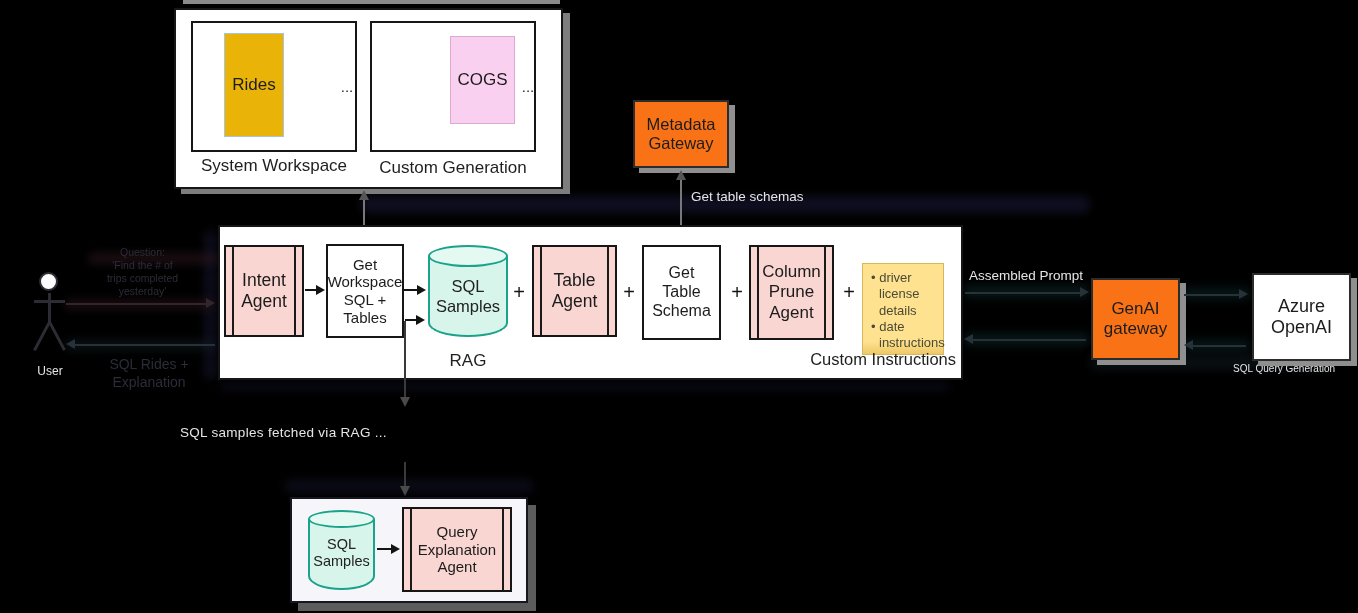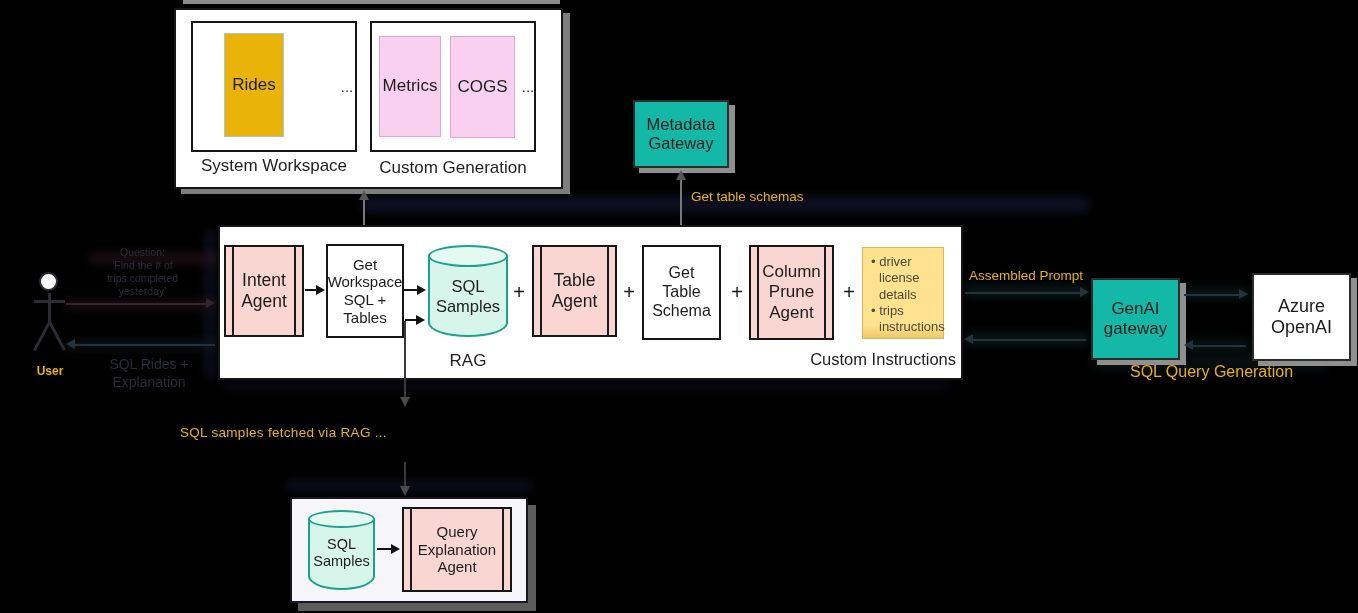--- a/index.html
+++ b/index.html
@@ -8,47 +8,47 @@
   .abs{position:absolute;box-sizing:border-box;}
   .box{position:absolute;box-sizing:border-box;background:#fff;border:2px solid #161616;
        display:flex;align-items:center;justify-content:center;text-align:center;
        white-space:pre-line;color:#1c1c1c;line-height:1.18;}
   .agent{background:#f9d6d2;}
   .agent::before,.agent::after{content:"";position:absolute;top:0;bottom:0;width:0;
        border-left:2px solid #1a1a1a;}
   .agent::before{left:6px}
   .agent::after{right:6px}
   .shadowed{box-shadow:6px 5px 0 #8f8f8f;}
-  .greenbox{background:#14b8a6;border-color:#2c2c2c;}
+  .greenbox{background:#f97316;border-color:#2c2c2c;}
   .cyl{position:absolute;box-sizing:border-box;}
   .ctop{position:absolute;left:0;right:0;top:0;height:22px;background:#e3f9f2;
         border:2px solid #1aa28a;border-radius:50%;box-sizing:border-box;z-index:2;}
   .cbody{position:absolute;left:0;right:0;top:11px;bottom:0;background:#d8f5ec;
         border:2px solid #1aa28a;border-top:none;
         border-radius:0 0 50% 50% / 0 0 14px 14px;box-sizing:border-box;}
   .ctext{position:absolute;left:0;right:0;text-align:center;color:#222;
         white-space:pre-line;z-index:3;line-height:1.2;}
   .hline{position:absolute;height:0;border-top:2.5px solid #141414;}
   .vline{position:absolute;width:0;border-left:2.5px solid #141414;}
   .grayline{border-color:#787878;}
   .dimline{border-color:#27313a;}
   .maroonline{border-color:#33262b;}
   .ah{position:absolute;width:0;height:0;border-style:solid;border-color:transparent;}
   .ah-r{border-width:5px 0 5px 9px;}
   .ah-l{border-width:5px 9px 5px 0;}
   .ah-u{border-width:0 5.5px 10px 5.5px;}
   .ah-d{border-width:10px 5.5px 0 5.5px;}
   .cap{position:absolute;color:#1f1f1f;text-align:center;}
-  .lbl{position:absolute;color:#eab308;white-space:nowrap;}
+  .lbl{position:absolute;color:#e5e5e5;white-space:nowrap;}
   .plus{position:absolute;color:#141414;font-size:20px;width:22px;text-align:center;}
   .glow{position:absolute;filter:blur(4px);border-radius:8px;}
   .sticky{position:absolute;box-sizing:border-box;
         background:linear-gradient(180deg,#ffe28f 0%,#ffe28f 86%,#ecc868 100%);
         border:1px solid #d8b65a;color:#4a4a35;font-size:13px;line-height:1.25;
-        padding:6px 3px 0 8px;text-align:left;}
+        padding:6px 3px 0 8px;text-align:left;margin-top:16px;}
   .note-item{text-indent:-8px;padding-left:8px;}
   .note-item::before{content:"• ";}
   .stick{position:absolute;background:#2c2c35;}
 </style>
 </head>
 <body>
 
 <div id="canvas">
 
   <div class="glow" style="left:360px;top:196px;width:730px;height:17px;background:rgba(26,26,58,.55);"></div>
@@ -67,22 +67,21 @@
   <div class="abs" style="left:183px;top:0;width:377px;height:4px;background:#8a8a8a;"></div>
 
   <div class="box shadowed" style="left:174px;top:8px;width:389px;height:181px;box-shadow:7px 5px 0 #7d7d7d;"></div>
 
   <div class="box" style="left:191px;top:21px;width:166px;height:131px;"></div>
   <div class="box" style="left:200px;top:33px;width:60px;height:104px;background:#eab308;border:1px solid #a4c4e2;font-size:17px;margin-left:24px;">Rides</div>
   <div class="cap" style="left:337px;top:78px;width:20px;font-size:15px;">...</div>
   <div class="cap" style="left:191px;top:156px;width:166px;font-size:17px;">System Workspace</div>
 
   <div class="box" style="left:370px;top:21px;width:166px;height:131px;"></div>
-  <div class="box" style="left:379px;top:36px;width:62px;height:101px;background:#f9d0ef;border:1px solid #dda9ce;font-size:17px;">Metrics</div>
-  <div class="box" style="left:450px;top:36px;width:65px;height:102px;background:#f9d0ef;border:1px solid #dda9ce;font-size:17px;text-align:center;">COGS</div>
+  <div class="box" style="left:450px;top:36px;width:65px;height:88px;background:#f9d0ef;border:1px solid #dda9ce;font-size:17px;text-align:center;">COGS</div>
   <div class="cap" style="left:518px;top:78px;width:20px;font-size:15px;">...</div>
   <div class="cap" style="left:370px;top:158px;width:166px;font-size:17px;">Custom Generation</div>
 
   <div class="vline grayline" style="left:363px;top:200px;height:44px;"></div>
   <div class="ah ah-u" style="left:359px;top:190px;border-bottom-color:#555;"></div>
 
   <div class="box greenbox shadowed" style="left:633px;top:100px;width:96px;height:68px;font-size:16.5px;">Metadata
 Gateway</div>
   <div class="vline grayline" style="left:680px;top:180px;height:65px;"></div>
   <div class="ah ah-u" style="left:676px;top:170px;border-bottom-color:#555;"></div>
@@ -127,33 +126,33 @@
 Schema</div>
 
   <div class="plus" style="left:726px;top:281px;">+</div>
   <div class="box agent" style="left:749px;top:245px;width:85px;height:95px;font-size:17px;">Column
 Prune
 Agent</div>
 
   <div class="plus" style="left:838px;top:281px;">+</div>
   <div class="sticky" style="left:862px;top:247px;width:82px;height:92px;">
     <div class="note-item">driver license details</div>
-    <div class="note-item">trips instructions</div>
+    <div class="note-item">date instructions</div>
   </div>
 
   <div class="cap" style="left:806px;top:350px;width:150px;font-size:16.5px;text-align:right;">Custom Instructions</div>
 
   <div class="abs" style="left:30px;top:270px;width:60px;height:100px;">
     <div class="abs" style="left:9px;top:2px;width:19px;height:19px;border-radius:50%;background:#fdfdfd;border:2px solid #2c2c35;"></div>
     <div class="stick" style="left:18px;top:23px;width:2.5px;height:30px;"></div>
     <div class="stick" style="left:4px;top:30px;width:31px;height:2.5px;"></div>
     <div class="stick" style="left:18px;top:52px;width:2.5px;height:32px;transform:rotate(28deg);transform-origin:top center;"></div>
     <div class="stick" style="left:18px;top:52px;width:2.5px;height:32px;transform:rotate(-28deg);transform-origin:top center;"></div>
   </div>
-  <div class="lbl" style="left:20px;top:364px;width:60px;text-align:center;font-size:12px;font-weight:bold;">User</div>
+  <div class="lbl" style="left:20px;top:364px;width:60px;text-align:center;font-size:12px;">User</div>
 
   <div class="abs" style="left:90px;top:246px;width:105px;text-align:center;color:#2c2c38;font-size:10.5px;line-height:1.25;">
     <div>Question:</div>
     <div>'Find the # of</div>
     <div>trips completed</div>
     <div>yesterday'</div>
   </div>
   <div class="hline maroonline" style="left:66px;top:303px;width:140px;"></div>
   <div class="ah ah-r" style="left:206px;top:298px;border-left-color:#33262b;"></div>
 
@@ -188,18 +187,18 @@
   <div class="hline dimline" style="left:972px;top:339px;width:114px;"></div>
   <div class="ah ah-l" style="left:964px;top:334px;border-right-color:#27313a;"></div>
 
   <div class="box greenbox shadowed" style="left:1091px;top:278px;width:89px;height:82px;font-size:17px;">GenAI
 gateway</div>
 
   <div class="hline dimline" style="left:1184px;top:294px;width:56px;"></div>
   <div class="ah ah-r" style="left:1239px;top:289px;border-left-color:#27313a;"></div>
   <div class="hline dimline" style="left:1190px;top:345px;width:56px;"></div>
   <div class="ah ah-l" style="left:1184px;top:340px;border-right-color:#27313a;"></div>
-  <div class="lbl" style="left:1130px;top:363px;width:205px;text-align:left;font-size:16px;">SQL Query Generation</div>
+  <div class="lbl" style="left:1130px;top:363px;width:205px;text-align:right;font-size:10px;">SQL Query Generation</div>
 
   <div class="box shadowed" style="left:1252px;top:273px;width:99px;height:88px;border-color:#2c2c2c;font-size:18px;">Azure
 OpenAI</div>
 
 </div>
 
 </body></html>

